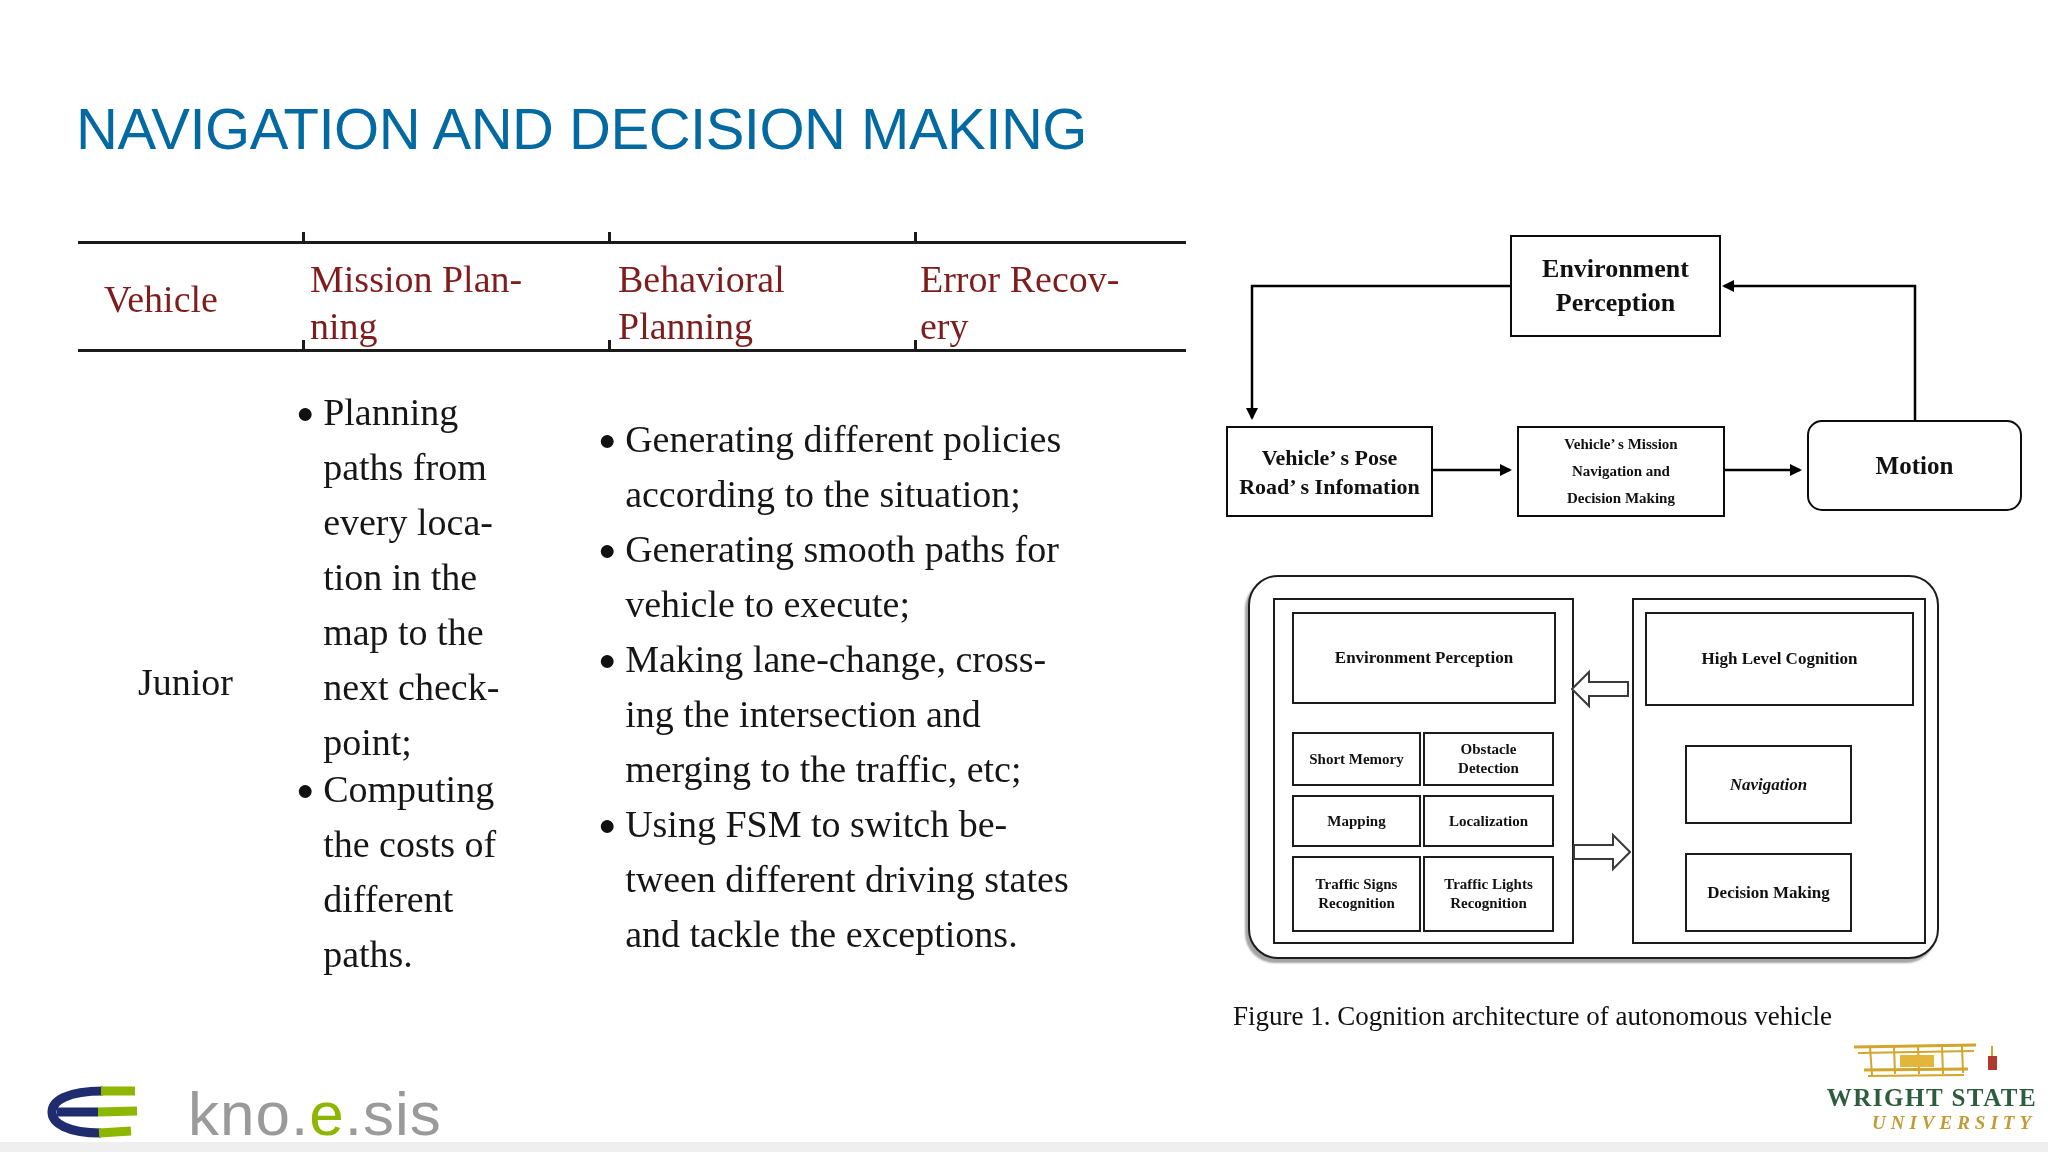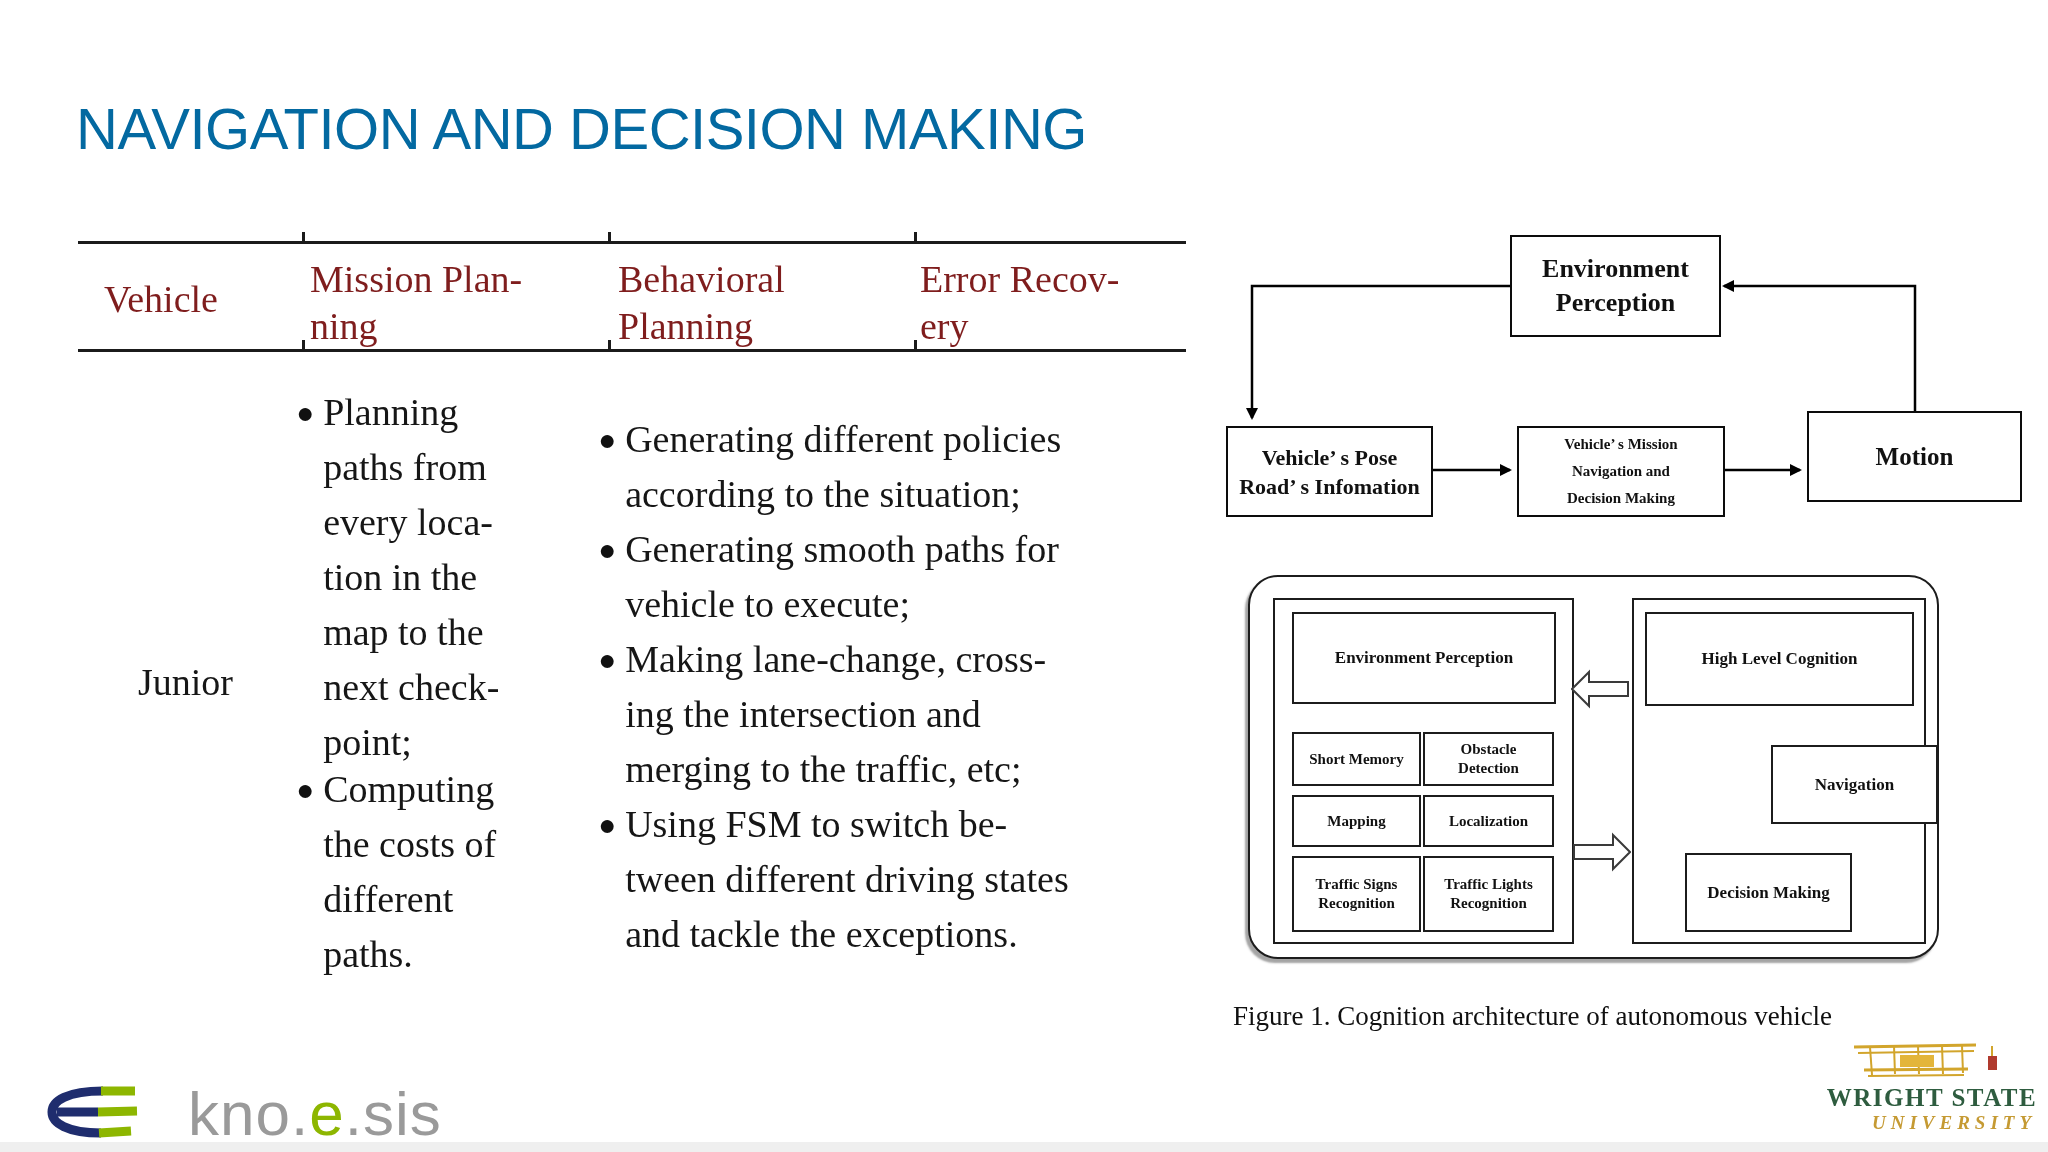--- a/index.html
+++ b/index.html
@@ -115,39 +115,39 @@
     <path d="M 571 270 L 650 270" fill="none" stroke="#000" stroke-width="2.5" marker-end="url(#arr)"></path>
   </svg>
 
   <div class="abs fc-box fc-sm ml" style="left:1226px;top:426px;width:203px;height:87px;">Vehicle’ s Pose
 Road’ s Infomation</div>
   <div class="abs fc-box fc-env ml" style="left:1510px;top:235px;width:207px;height:98px;">Environment
 Perception</div>
   <div class="abs fc-box fc-m3 ml" style="left:1517px;top:426px;width:204px;height:87px;">Vehicle’ s Mission
 Navigation and
 Decision Making</div>
-  <div class="abs fc-box fc-motion" style="left:1807px;top:411px;width:211px;height:87px;">Motion</div>
+  <div class="abs fc-box fc-motion" style="left:1807px;top:420px;width:211px;height:87px;border-radius:15px;">Motion</div>
 
   <div class="abs arch-outer" style="left:1248px;top:575px;width:687px;height:380px;"></div>
   <div class="abs arch-inner" style="left:1273px;top:598px;width:297px;height:342px;"></div>
   <div class="abs arch-inner" style="left:1632px;top:598px;width:290px;height:342px;"></div>
 
   <div class="abs arch-box arch-big" style="left:1292px;top:612px;width:260px;height:88px;">Environment Perception</div>
   <div class="abs arch-box arch-small" style="left:1292px;top:732px;width:125px;height:50px;">Short Memory</div>
   <div class="abs arch-box arch-small ml" style="left:1423px;top:732px;width:127px;height:50px;">Obstacle
 Detection</div>
   <div class="abs arch-box arch-small" style="left:1292px;top:795px;width:125px;height:48px;">Mapping</div>
   <div class="abs arch-box arch-small" style="left:1423px;top:795px;width:127px;height:48px;">Localization</div>
   <div class="abs arch-box arch-small ml" style="left:1292px;top:856px;width:125px;height:72px;">Traffic Signs
 Recognition</div>
   <div class="abs arch-box arch-small ml" style="left:1423px;top:856px;width:127px;height:72px;">Traffic Lights
 Recognition</div>
 
   <div class="abs arch-box arch-big" style="left:1645px;top:612px;width:265px;height:90px;">High Level Cognition</div>
-  <div class="abs arch-box arch-big" style="left:1771px;top:745px;width:163px;height:75px;">Navigation</div>
+  <div class="abs arch-box arch-big" style="left:1685px;top:745px;width:163px;height:75px;font-style:italic;">Navigation</div>
   <div class="abs arch-box arch-big" style="left:1685px;top:853px;width:163px;height:75px;">Decision Making</div>
 
   <svg class="abs" style="left:1571px;top:669px;" width="58" height="40" viewBox="0 0 58 40">
     <polygon points="1,20 18,3 18,13 57,13 57,27 18,27 18,37" fill="#ffffff" stroke="#3a3a3a" stroke-width="2"></polygon>
   </svg>
   <svg class="abs" style="left:1573px;top:832px;" width="58" height="40" viewBox="0 0 58 40">
     <polygon points="57,20 40,3 40,13 1,13 1,27 40,27 40,37" fill="#ffffff" stroke="#3a3a3a" stroke-width="2"></polygon>
   </svg>
 
   <div class="abs caption" style="left:1233px;top:1001px;">Figure 1. Cognition architecture of autonomous vehicle</div>

